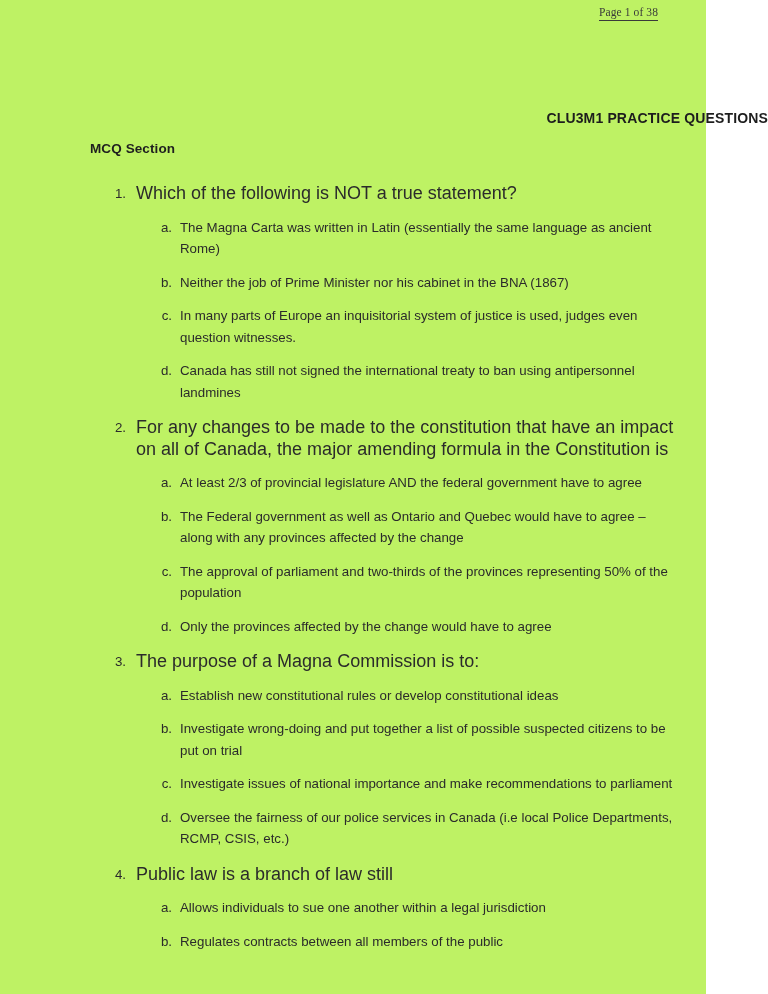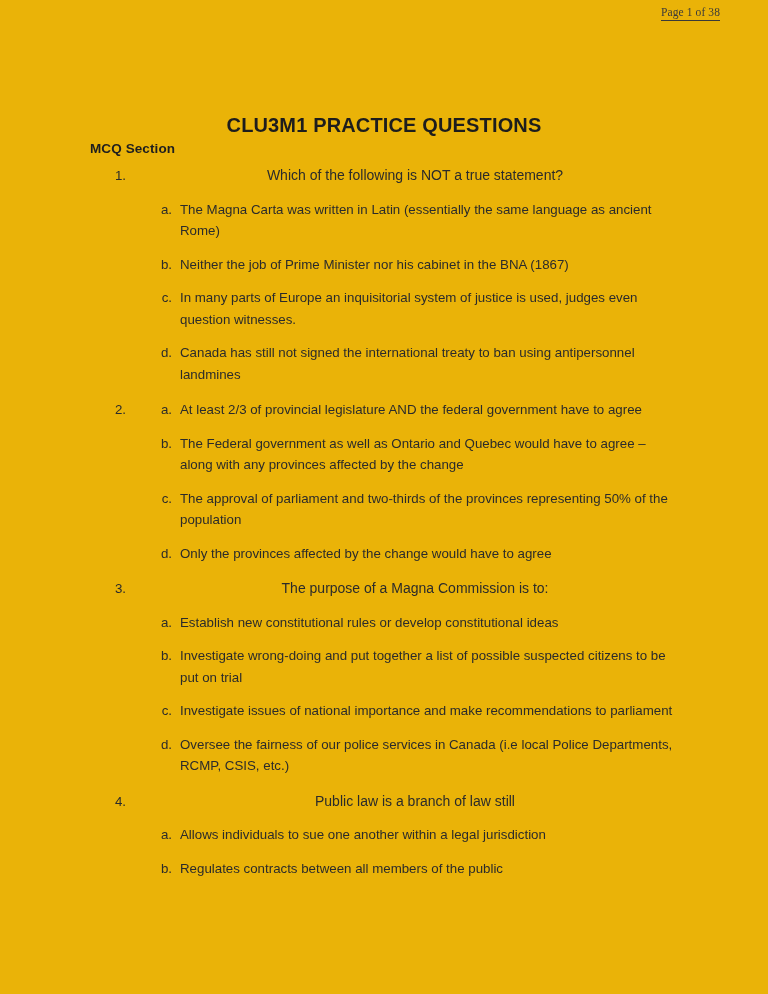--- a/index.html
+++ b/index.html
@@ -10,26 +10,26 @@
   body {
     width: 768px;
     height: 994px;
     font-family: "Liberation Sans", sans-serif;
     color: #2b2b2b;
     -webkit-font-smoothing: antialiased;
     position: relative;
     overflow: hidden;
   }
   .page {
-    width: 768px;
+    width: 706px;
     height: 994px;
     box-sizing: border-box;
     padding: 12px;
     position: relative;
-    background: #eab308;
+    background: #bef264;
   }
 
   
   .page-header {
     position: absolute;
     top: 6px;
     right: 48px;
     font-family: "Liberation Serif", serif;
     font-size: 11.5px;
     line-height: 13px;
@@ -41,57 +41,56 @@
     padding-bottom: 1px;
     display: inline-block;
   }
 
   
   .doc-title {
     position: absolute;
     top: 101px;
     left: 0;
     width: 768px;
-    text-align: center;
-    font-size: 20px;
+    text-align: right;
+    font-size: 14px;
     font-weight: bold;
     letter-spacing: .15px;
     color: #1d1d1d;
   }
 
   
   .content {
     position: absolute;
     top: 141px;
     left: 0;
     width: 768px;
   }
 
   .section-heading {
-    margin: 0 0 9px 90px;
+    margin: 0 0 27px 90px;
     font-size: 13.5px;
     font-weight: bold;
     color: #1f1f1f;
     letter-spacing: .1px;
   }
 
   
   .question {
     position: relative;
     margin: 0 0 0 0;
     padding: 0;
   }
   .q-line {
     position: relative;
-    margin: 0 0 0 16px;
+    margin: 0 0 0 0;
     padding: 0 90px 0 136px;
-    font-size: 14px;
+    font-size: 18px;
     line-height: 21.5px;
     color: #2b2b2b;
-    text-align: center;
   }
   .q-num {
     position: absolute;
     left: 100px;
     width: 26px;
     text-align: right;
     font-size: 13.3px;
     line-height: 21.5px;
     color: #2b2b2b;
   }
@@ -144,20 +143,21 @@
           <div class="q-line">Which of the following is NOT a true statement?</div>
           <ul class="options">
             <li class="option"><span class="opt-letter">a.</span>The Magna Carta was written in Latin (essentially the same language as ancient Rome)</li>
             <li class="option"><span class="opt-letter">b.</span>Neither the job of Prime Minister nor his cabinet in the BNA (1867)</li>
             <li class="option"><span class="opt-letter">c.</span>In many parts of Europe an inquisitorial system of justice is used, judges even question witnesses.</li>
             <li class="option"><span class="opt-letter">d.</span>Canada has still not signed the international treaty to ban using antipersonnel landmines</li>
           </ul>
         </div>
         <div class="question">
           <span class="q-num">2.</span>
+          <div class="q-line">For any changes to be made to the constitution that have an impact on all of Canada, the major amending formula in the Constitution is</div>
           <ul class="options">
             <li class="option"><span class="opt-letter">a.</span>At least 2/3 of provincial legislature AND the federal government have to agree</li>
             <li class="option"><span class="opt-letter">b.</span>The Federal government as well as Ontario and Quebec would have to agree – along with any provinces affected by the change</li>
             <li class="option"><span class="opt-letter">c.</span>The approval of parliament and two-thirds of the provinces representing 50% of the population</li>
             <li class="option"><span class="opt-letter">d.</span>Only the provinces affected by the change would have to agree</li>
           </ul>
         </div>
         <div class="question">
           <span class="q-num">3.</span>
           <div class="q-line">The purpose of a Magna Commission is to:</div>

